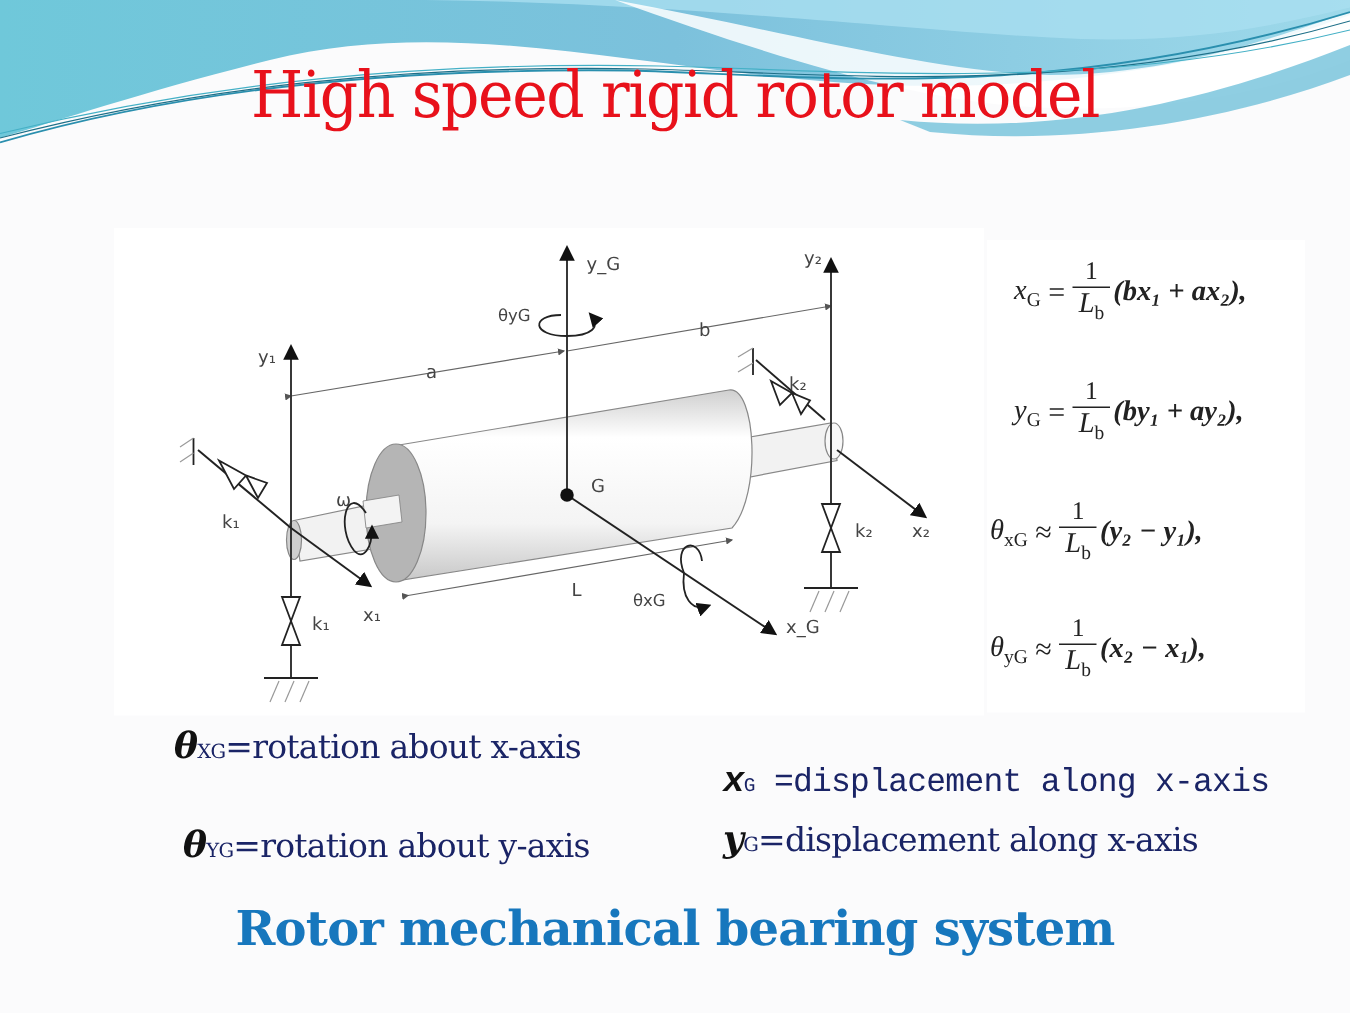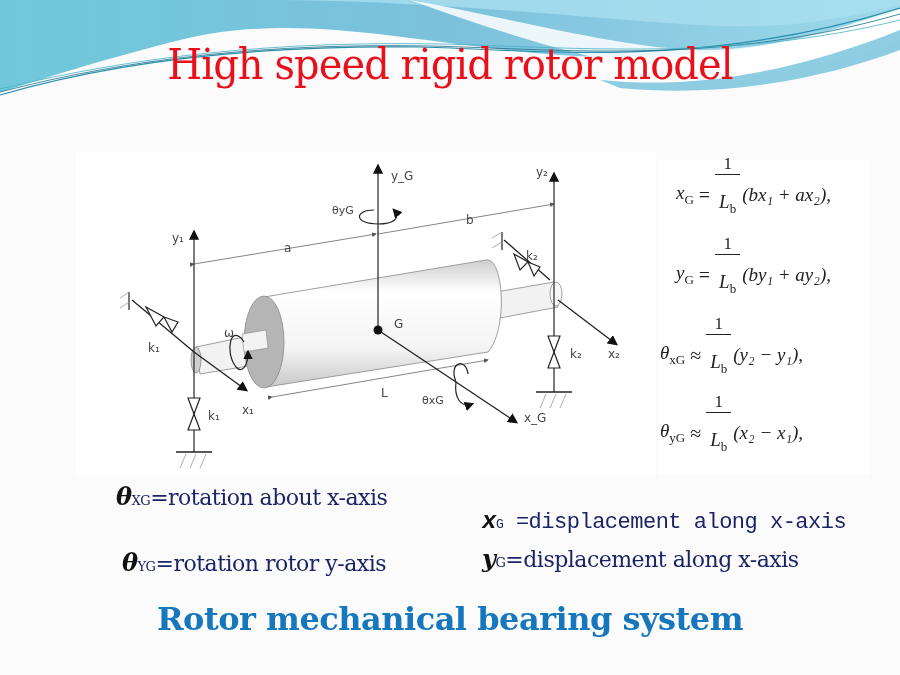--- a/index.html
+++ b/index.html
@@ -24,23 +24,23 @@
       background:#ffffff;
     }
     .eq {
       position:absolute; left:18px; height:70px; display:flex; align-items:center;
       font-family:"Liberation Serif", serif; font-size:19px; color:#222;
     }
     .eq .lhs { font-style:italic; white-space:nowrap; }
     .eq .op { margin:0 5px; font-size:20px; }
     .frac { display:inline-flex; flex-direction:column; align-items:center; margin-right:2px; }
     .frac .num { font-size:17px; line-height:20px; padding:0 2px; }
-    .frac .den { font-style:italic; border-top:1px solid #222; font-size:19px; line-height:22px; padding:16px 4px; }
+    .frac .den { font-style:italic; border-top:1px solid #222; font-size:19px; line-height:22px; padding:0 4px; }
     .frac .den sub { font-style:normal; font-size:13px; }
-    .eq .rhs { font-style:italic; white-space:nowrap; }
+    .eq .rhs { font-style:italic; white-space:nowrap;font-weight:bold; }
     .eq .lhs sub { font-style:normal; font-size:13px; }
 
     .defs { position:absolute; font-family:"DejaVu Serif", serif; color:#1a2466; font-size:22px; letter-spacing:-0.5px; }
     .def-line { position:absolute; white-space:nowrap; }
     .sym { font-weight:bold; font-style:italic; color:#111; font-size:24px; }
     .sym-sub { font-size:13px; color:#1a2466; }
     .subtitle {
       position:absolute; left:0; top:600px; width:900px; text-align:center;
       font-family:"DejaVu Serif", serif; font-weight:bold; font-size:32px; color:#1777bd;
       letter-spacing:-0.5px;
@@ -201,21 +201,21 @@
       </span>
     <span class="rhs">(x₂ − x₁),</span>
   </div>
 </div>
 
 <div class="defs">
   <div class="def-line" style="left:116px; top:482px;text-align:center;">
     <span class="sym">θ</span><span class="sym-sub">XG</span><span>=rotation about x-axis</span>
   </div>
   <div class="def-line" style="left:122px; top:548px;">
-    <span class="sym">θ</span><span class="sym-sub">YG</span><span>=rotation rotor y-axis</span>
+    <span class="sym">θ</span><span class="sym-sub">YG</span><span>=rotation about y-axis</span>
   </div>
   <div class="def-line" style="left:482px; top:508px;font-family:Liberation Mono, monospace;">
     <span class="sym">x</span><span class="sym-sub">G</span><span> =displacement along x-axis</span>
   </div>
   <div class="def-line" style="left:482px; top:544px;text-align:right;">
     <span class="sym">y</span><span class="sym-sub">G</span><span>=displacement along x-axis</span>
   </div>
 </div>
 
 <div class="subtitle">Rotor mechanical bearing system</div>

